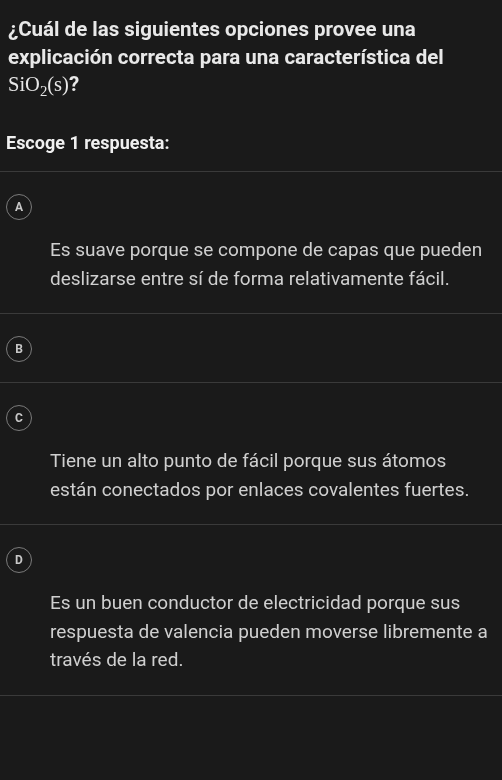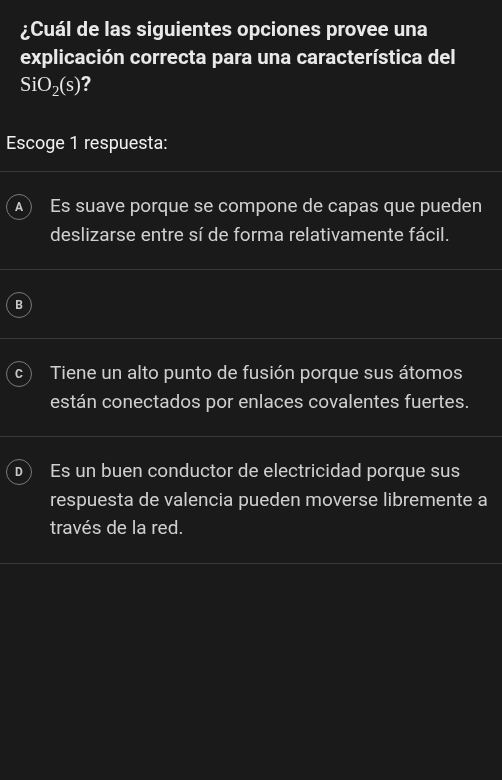--- a/index.html
+++ b/index.html
@@ -4,35 +4,35 @@
 <style>
   * { margin: 0; padding: 0; box-sizing: border-box; }
   body {
     background: #1a1a1a;
     color: #e0e0e0;
     font-family: -apple-system, BlinkMacSystemFont, "Segoe UI", Roboto, sans-serif;
     width: 502px;
     min-height: 780px;
   }
   .question-stem {
-    padding: 16px 6px 0 20px;
+    padding: 16px 6px 0 8px;
     font-size: 20.5px;
     font-weight: 700;
     line-height: 1.35;
     color: #e8e8e8;
   }
   .formula {
     font-family: "Times New Roman", serif;
     font-weight: 400;
   }
   .sub { font-size: 0.72em; vertical-align: sub; }
   .instruction {
     padding: 30px 20px 18px 6px;
     font-size: 18px;
-    font-weight: 400;
+    font-weight: 700;
     color: #f0f0f0;
   }
   .options {
     border-top: 1px solid #3a3a3a;
   }
   .option {
     display: flex;
     align-items: flex-start;
     gap: 18px;
     padding: 20px 6px 20px 6px;
@@ -52,20 +52,21 @@
     font-size: 12px;
     font-weight: 700;
     color: #c8c8c8;
   }
   .option-text {
     flex: 1 1 auto;
     font-size: 19px;
     line-height: 1.5;
     color: #cfcfcf;
     font-weight: 400;
+    margin-top: 44px;
   }
 </style>
 </head>
 <body>
 
 <div class="question-stem">
   <span>¿Cuál de las siguientes opciones provee una explicación correcta para una característica del </span><span class="formula"><span>SiO</span><span class="sub">2</span><span>(s)</span></span><span>?</span>
 </div>
 
 <div class="instruction">Escoge 1 respuesta:</div>
@@ -82,21 +83,21 @@
   <div class="option">
     <div class="option-radio">
       <span>B</span>
     </div>
   </div>
 
   <div class="option">
     <div class="option-radio">
       <span>C</span>
     </div>
-    <div class="option-text">Tiene un alto punto de fusión porque sus átomos están conectados por enlaces covalentes fuertes.</div>
+    <div class="option-text">Tiene un alto punto de fácil porque sus átomos están conectados por enlaces covalentes fuertes.</div>
   </div>
 
   <div class="option">
     <div class="option-radio">
       <span>D</span>
     </div>
     <div class="option-text">Es un buen conductor de electricidad porque sus respuesta de valencia pueden moverse libremente a través de la red.</div>
   </div>
 
 </div>

